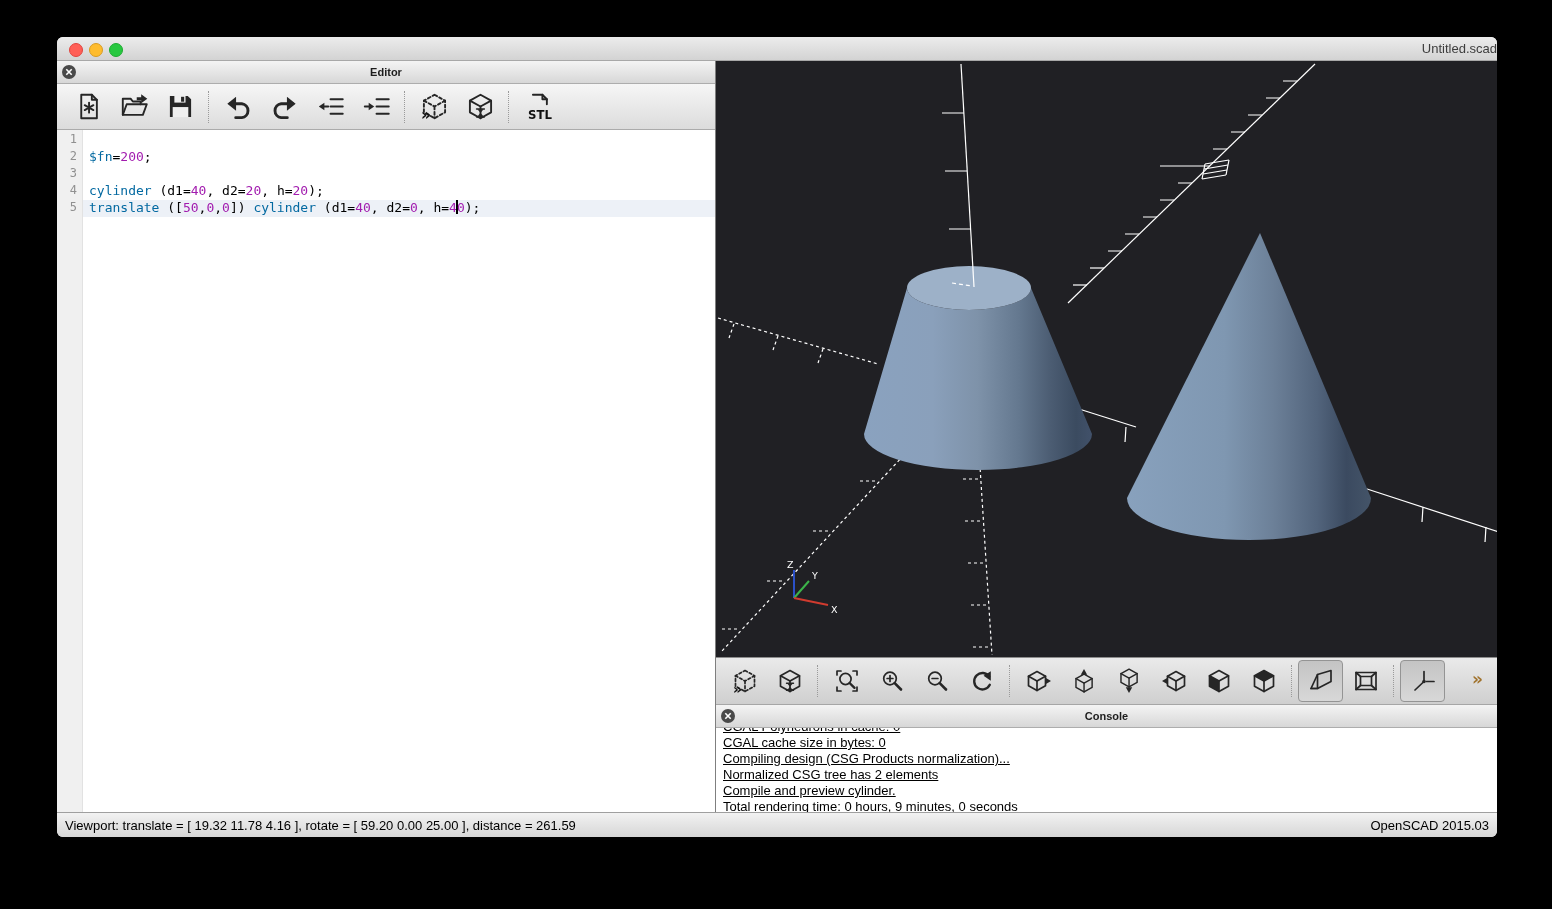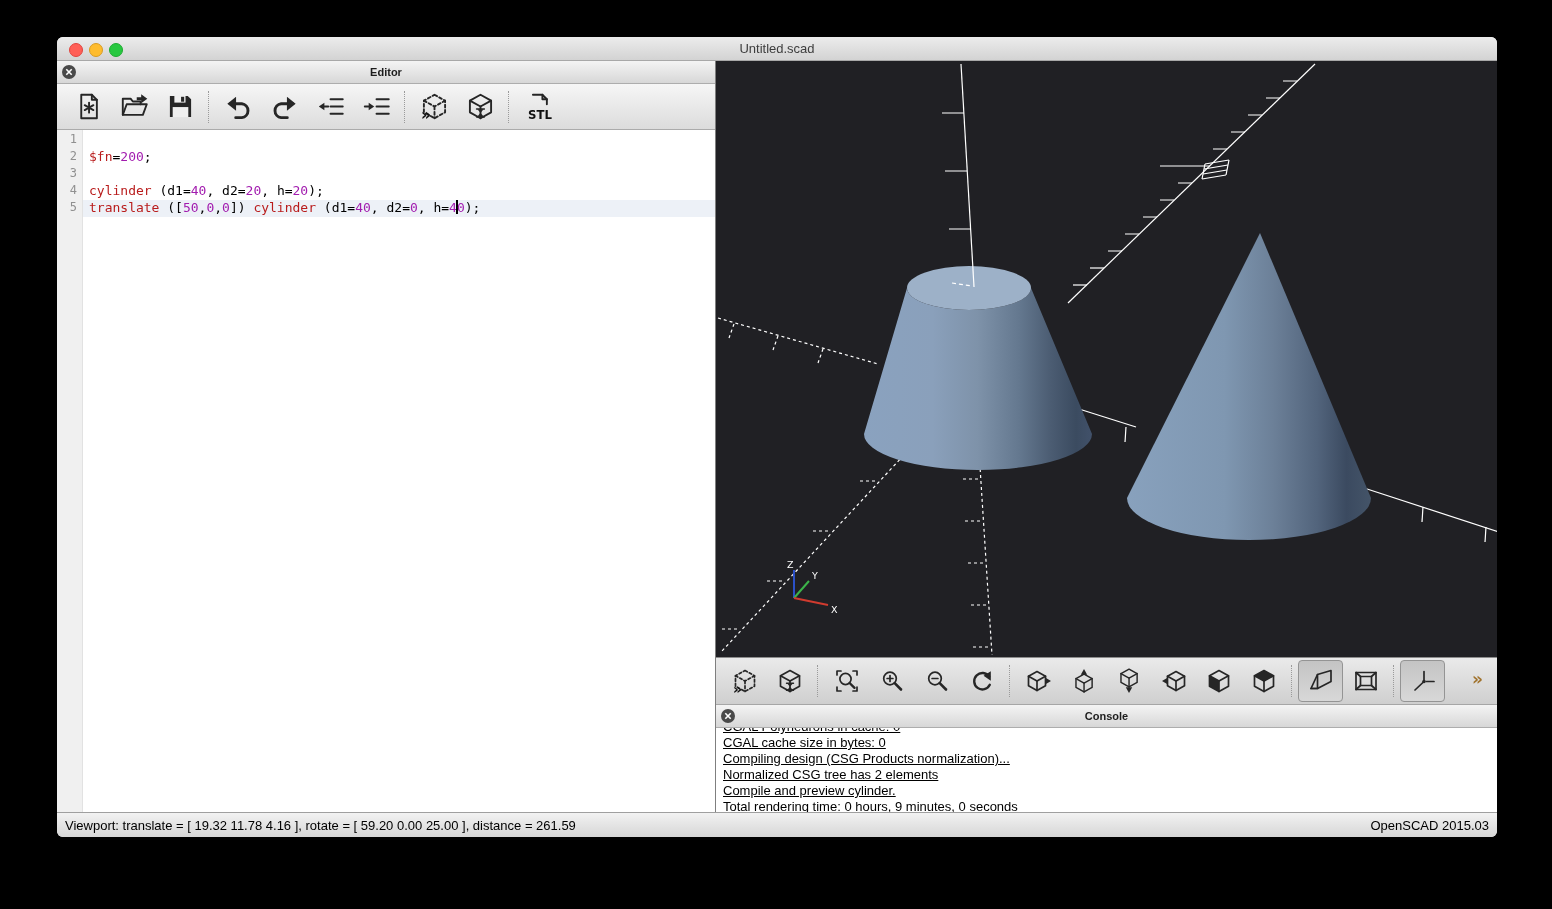--- a/index.html
+++ b/index.html
@@ -8,21 +8,21 @@
   .window{position:absolute;left:57px;top:37px;width:1440px;height:800px;border-radius:6px;
           overflow:hidden;background:#e8e8e8;box-shadow:0 20px 60px rgba(0,0,0,.65);
           display:flex;flex-direction:column;}
   
   .titlebar{height:23px;flex:0 0 23px;background:linear-gradient(#ececec,#d3d3d3);
             border-bottom:1px solid #a8a8a8;position:relative;}
   .tl{position:absolute;top:5.5px;width:12px;height:12px;border-radius:50%;}
   .tl.red{left:12px;background:#ff5f57;border:.5px solid #e0443e;}
   .tl.yellow{left:32px;background:#febc2e;border:.5px solid #d89b22;}
   .tl.green{left:52px;background:#28c840;border:.5px solid #1eaa31;}
-  .win-title{position:absolute;left:0;right:0;top:0;height:23px;line-height:23px;text-align:center;
+  .win-title{position:absolute;left:0;right:0;top:0;height:23px;line-height:23px;text-align:right;
              font-size:13px;color:#3d3d3d;}
   
   .main{flex:1;display:flex;min-height:0;}
   .editor-panel{width:658px;flex:0 0 658px;display:flex;flex-direction:column;background:#fff;
                 border-right:1px solid #7f7f7f;}
   .right-panel{flex:1;display:flex;flex-direction:column;min-width:0;}
   
   .panel-header{height:22px;flex:0 0 22px;background:linear-gradient(#f4f4f4,#d7d7d7);
                 border-bottom:1px solid #adadad;position:relative;}
   .panel-header .ph-title{position:absolute;left:0;right:0;top:0;height:18px;line-height:22px;
@@ -42,21 +42,21 @@
   
   .code-area{flex:1;display:flex;min-height:0;background:#fff;overflow:hidden;}
   .gutter{width:25px;flex:0 0 25px;background:#f0f0f0;border-right:1px solid #e2e2e2;
           padding-top:2px;text-align:right;}
   .gutter .ln{height:17px;line-height:17px;font:12px "DejaVu Sans Mono",monospace;color:#909090;
               padding-right:5px;}
   .code-editor{flex:1;padding-top:2px;cursor:text;}
   .code-line{height:17px;line-height:17px;font:13px "DejaVu Sans Mono",monospace;color:#000;
              white-space:pre;padding-left:6px;}
   .code-line.current{background:#edf1f7;}
-  .tok.kw{color:#b91c1c;}
+  .tok.kw{color:#0369a1;}
   .tok.num{color:#a21caf;}
   .tok.op,.tok.id{color:#000;}
   .caret{display:inline-block;width:2px;height:14px;background:#000;vertical-align:-2px;margin:0 -1px;}
   
   .viewport{height:596px;flex:0 0 596px;position:relative;}
   .viewport svg{display:block;}
   
   .vp-toolbar{height:46px;flex:0 0 46px;background:linear-gradient(#eaeaea,#cfcfcf);
               border-top:1px solid #8c8c8c;border-bottom:1px solid #a6a6a6;
               display:flex;align-items:center;justify-content:space-between;padding:0 14px 0 6px;}

